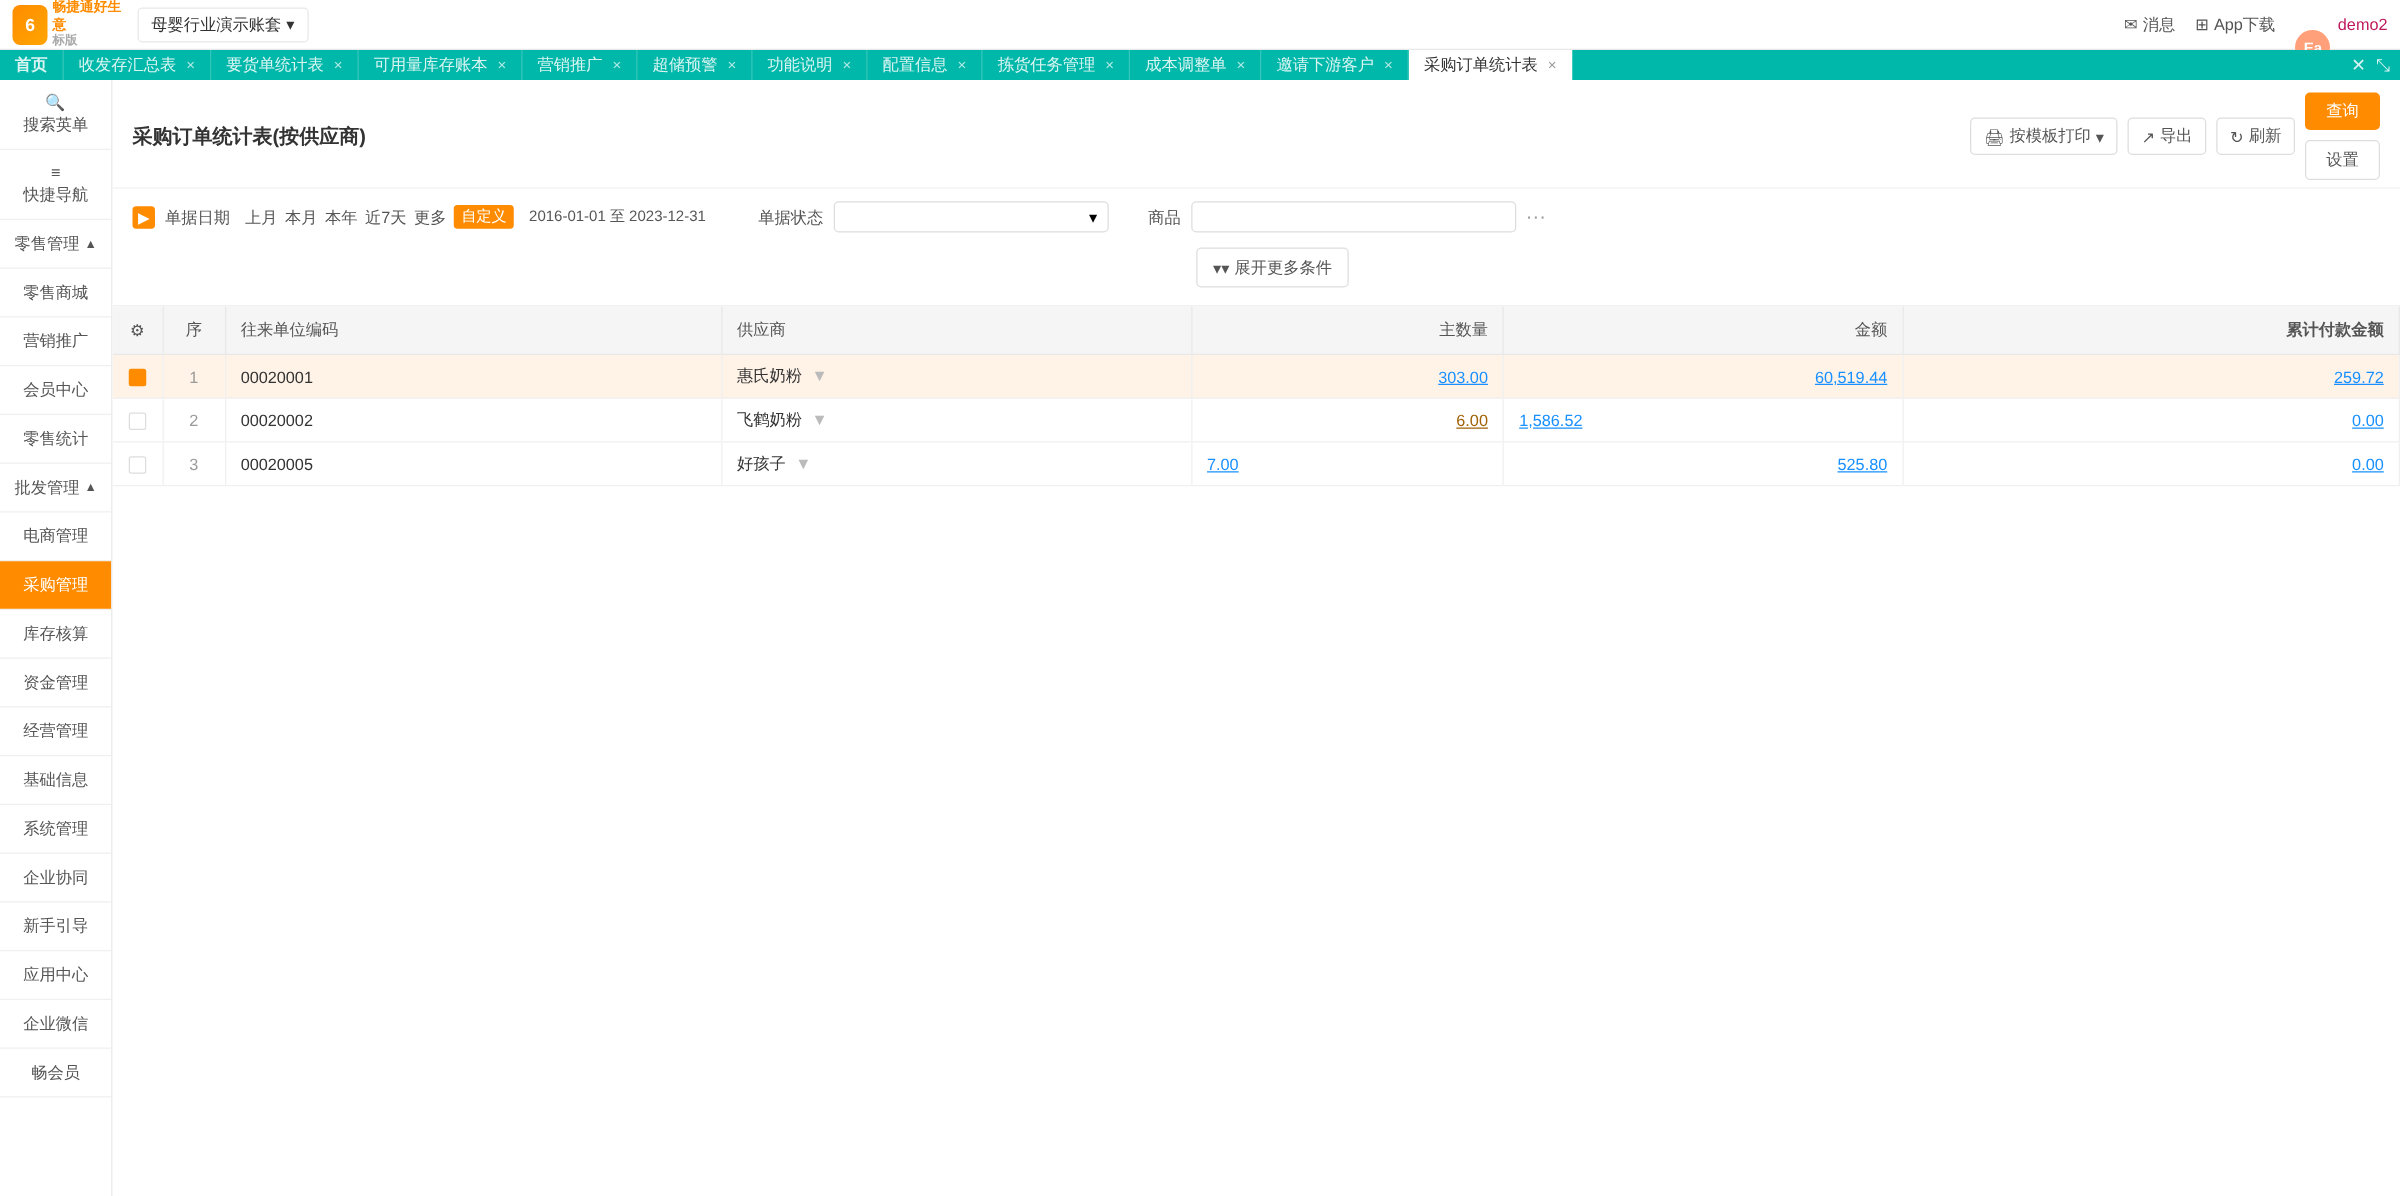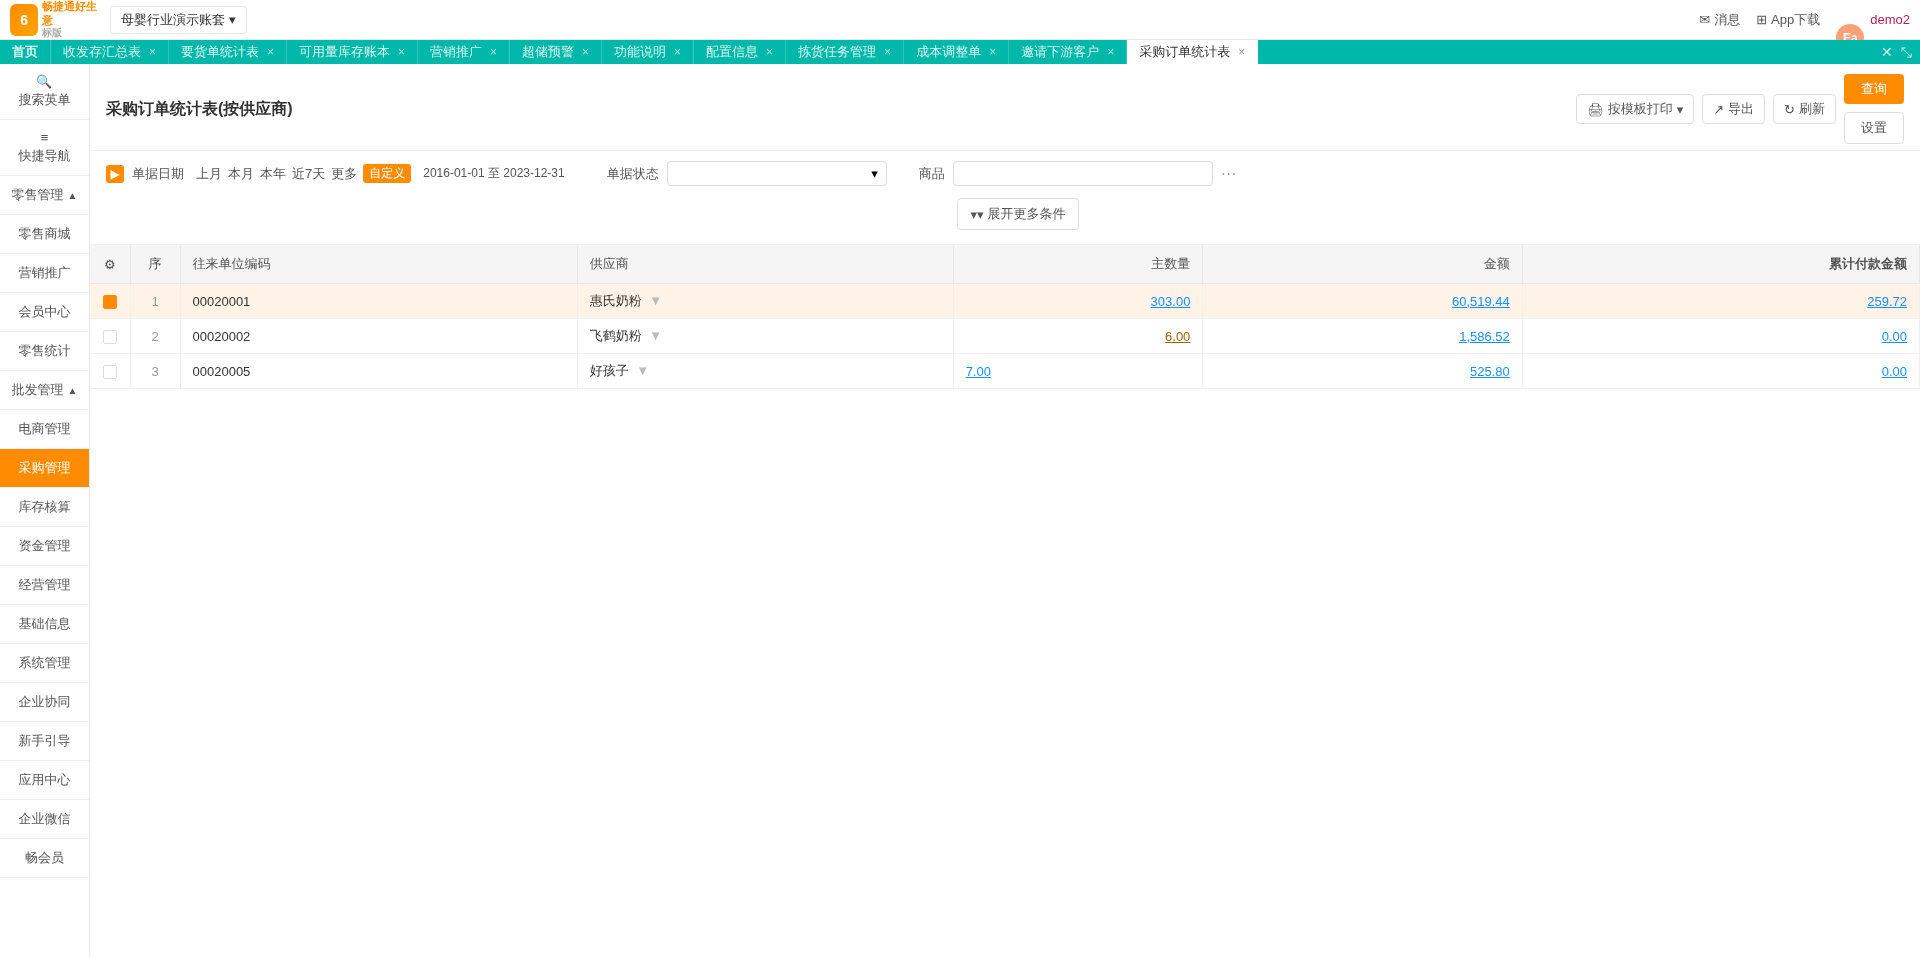--- a/index.html
+++ b/index.html
@@ -353,21 +353,21 @@
       <td style="text-align:center;">
         <span class="cb "></span>
       </td>
       <td style="text-align:center;color:#999;">2</td>
       <td>00020002</td>
       <td>
         飞鹤奶粉
         <span style="color:#bbb;cursor:pointer;margin-left:4px;">▼</span>
       </td>
       <td style="text-align:right;"><a class="link" style="color:#a16207;text-decoration:underline;cursor:pointer;">6.00</a></td>
-      <td style="text-align:right;"><a class="link" style="color:#1890ff;text-decoration:underline;cursor:pointer;">1,586.52</a></td>
+      <td style=""><a class="link" style="color:#1890ff;text-decoration:underline;cursor:pointer;">1,586.52</a></td>
       <td style="text-align:right;"><a class="link" style="color:#1890ff;text-decoration:underline;cursor:pointer;">0.00</a></td>
     </tr>
               <tr>
       <td style="text-align:center;">
         <span class="cb "></span>
       </td>
       <td style="text-align:center;color:#999;">3</td>
       <td>00020005</td>
       <td>
         好孩子

